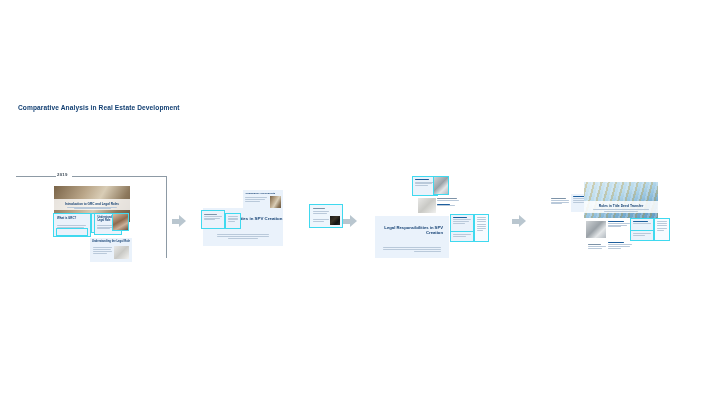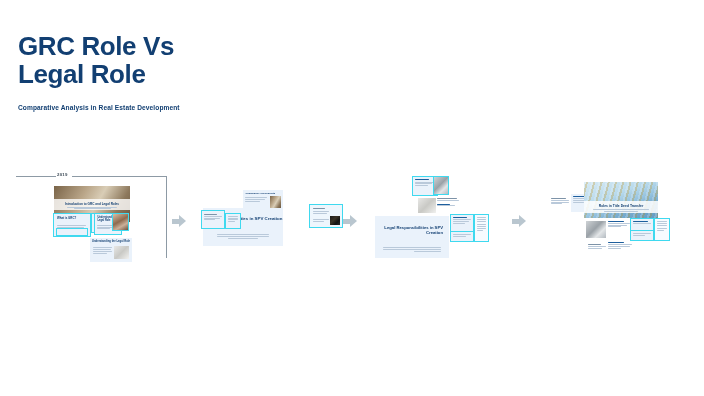--- a/index.html
+++ b/index.html
@@ -60,22 +60,20 @@
   .ph-doc{background:linear-gradient(135deg,#e8e8e6,#c9c9c5 50%,#f1f1ef);}
   .ph-face{background:linear-gradient(150deg,#d9bfa6,#8e6b4f 45%,#cbb099 70%,#6e5440);}
 
   .band-overlay{position:absolute;left:0;top:0;right:0;bottom:0;}
 </style>
 </head>
 <body>
 
 <div class="canvas">
 
-  <div class="title">GRC Role Vs
-Legal Role</div>
   <div class="subtitle">Comparative Analysis in Real Estate Development</div>
 
   <div class="rail-h"></div>
   <div class="rail-h2"></div>
   <div class="rail-v"></div>
   <div class="year">2019</div>
 
   <div>
 
     <div class="card" style="left:54px;top:186px;width:76px;height:36px;">

